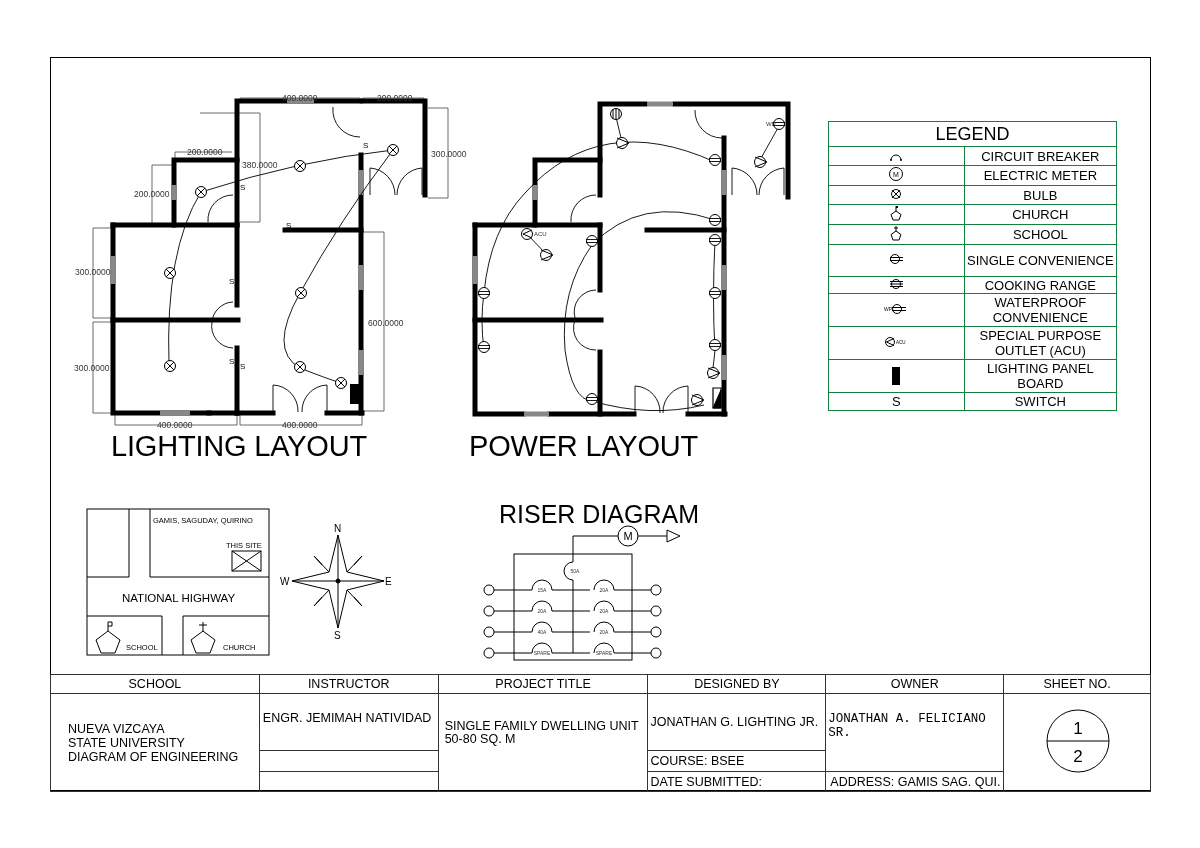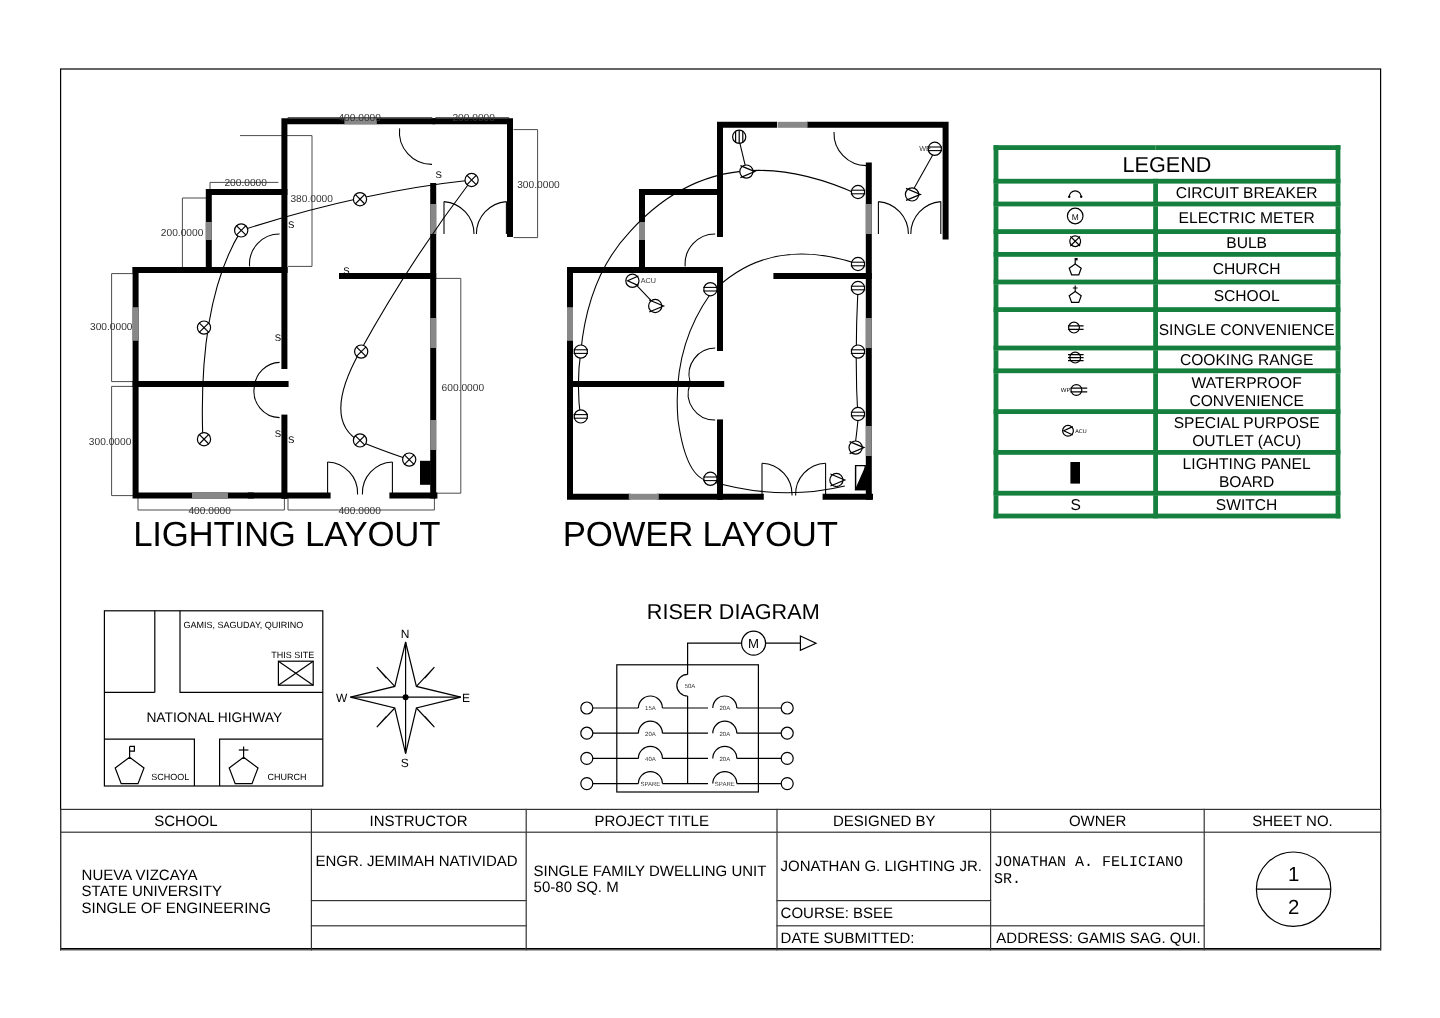--- a/index.html
+++ b/index.html
@@ -1,25 +1,25 @@
 <!DOCTYPE html>
 <html><head>
 <meta charset="utf-8">
 <style>
   html, body { margin:0; padding:0; background:#ffffff; }
   body { width:1200px; height:848px; position:relative; overflow:hidden; font-family:"Liberation Sans", sans-serif; color:#000; }
   .sheet { position:absolute; left:50px; top:57px; width:1101px; height:734px; border:1.3px solid #000; box-sizing:border-box; }
   svg.canvas { position:absolute; left:0; top:0; }
   .txt { position:absolute; white-space:nowrap; }
   .title-big { font-size:29px; letter-spacing:-0.2px; }
-  .riser-title { font-size:18px;margin-left:40px; }
+  .riser-title { font-size:25px; }
 
   
   .legend { position:absolute; left:828px; top:121px; width:289px; border:1.2px solid #000; border-collapse:collapse; }
-  .legend td { border:4px solid #15803d; font-size:13px; text-align:center; line-height:15px; padding:0; }
+  .legend td { border:1px solid #15803d; font-size:13px; text-align:center; line-height:15px; padding:0; }
   .legend .head { font-size:18px; height:24px; }
   .legend td.sym { width:136px; }
   .legend td.lab { width:152px;text-align:center; }
 
   
   .tb { position:absolute; left:50px; top:674px; width:1101px; height:117px; border-collapse:collapse; }
   .tb td { border:1px solid #333; font-size:12.5px; padding:0; vertical-align:middle; }
   .tb td.h { text-align:center; height:18px; }
   .tb .pad { padding-left:6px; }
 </style>
@@ -442,21 +442,21 @@
     <td class="h">INSTRUCTOR</td>
     <td class="h">PROJECT TITLE</td>
     <td class="h">DESIGNED BY</td>
     <td class="h">OWNER</td>
     <td class="h">SHEET NO.</td>
   </tr>
   <tr style="height:57px">
     <td rowspan="3" class="pad" style="padding-left:17px;line-height:14px;">
       <div>NUEVA VIZCAYA</div>
       <div>STATE UNIVERSITY</div>
-      <div>SINGLE OF ENGINEERING</div>
+      <div>DIAGRAM OF ENGINEERING</div>
     </td>
     <td class="pad" style="vertical-align:top;padding-top:17px;padding-left:3px;">ENGR. JEMIMAH NATIVIDAD</td>
     <td rowspan="3" class="pad" style="vertical-align:top;padding-top:26px;line-height:13px;">
       <div>SINGLE FAMILY DWELLING UNIT</div>
       <div>50-80 SQ. M</div>
     </td>
     <td style="padding-left:2px;">JONATHAN G. LIGHTING JR.</td>
     <td rowspan="2" style="vertical-align:top;padding-top:18px;padding-left:2px;font-family:Liberation Mono, monospace;">JONATHAN A. FELICIANO SR.</td>
     <td rowspan="3"></td>
   </tr>

